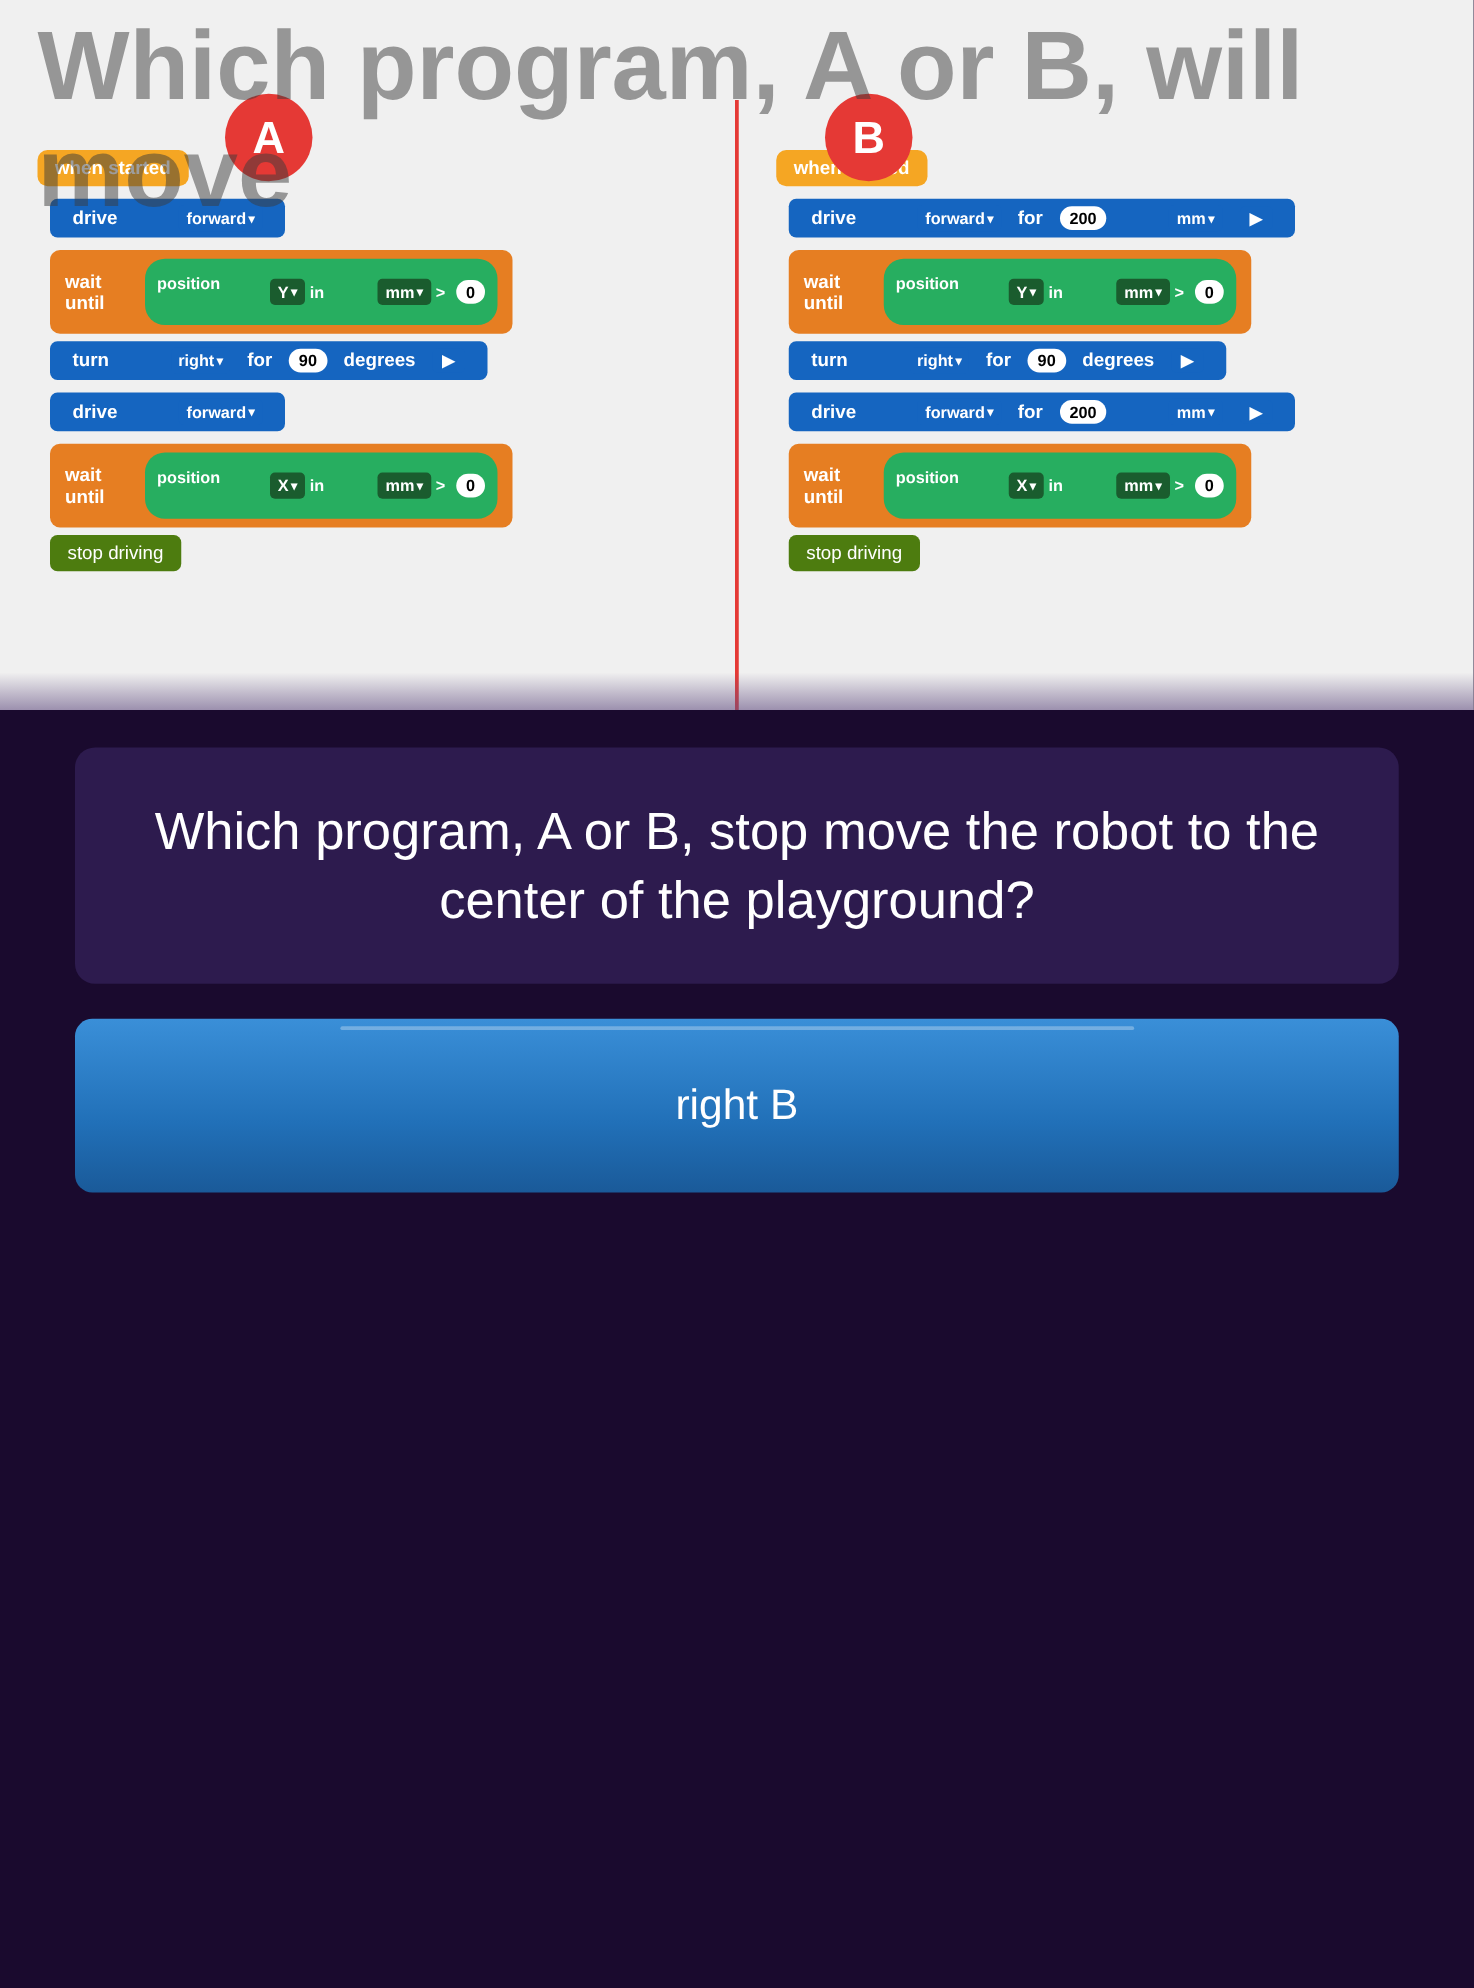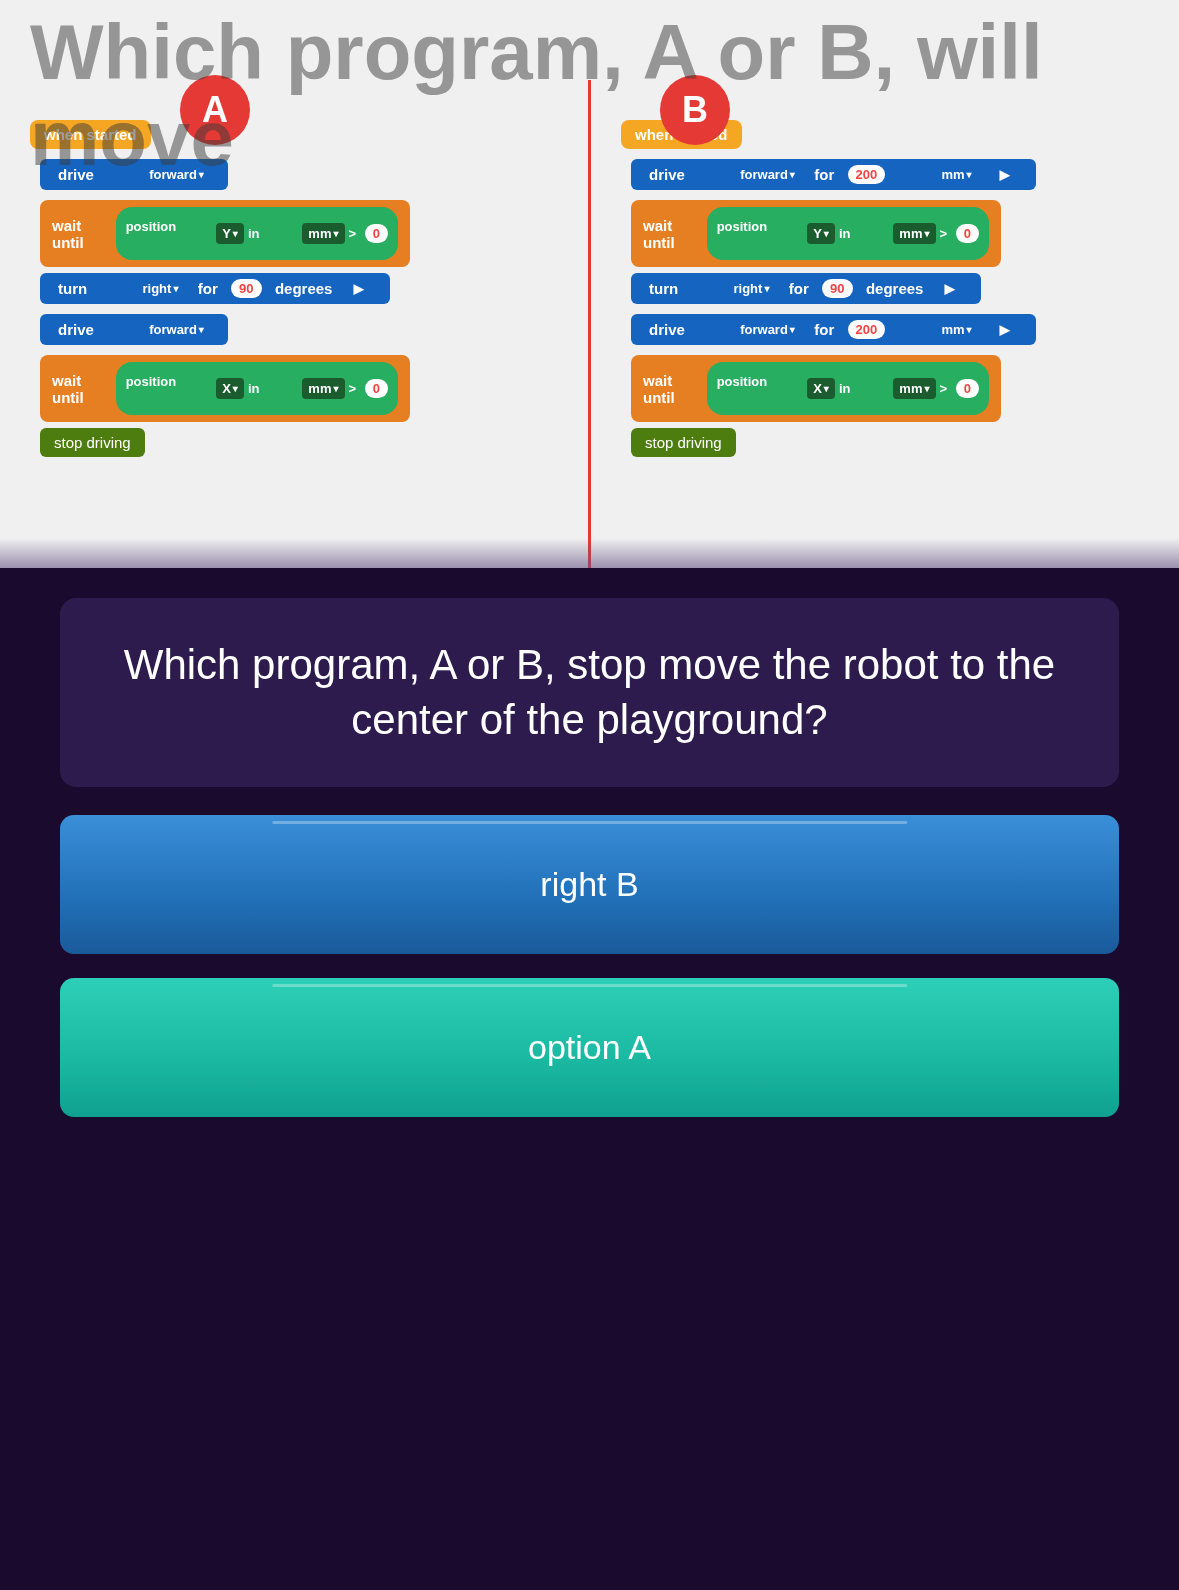--- a/index.html
+++ b/index.html
@@ -123,21 +123,21 @@
       margin-left: 36px;
     }
 
     .mini-dropdown::after {
       content: '▾';
       font-size: 10px;
     }
 
     .mini-value {
       background: white;
-      color: #ef4444;
+      color: #000000;
       border-radius: 12px;
       padding: 2px 8px;
       font-size: 13px;
       font-weight: 700;
     }
 
     .arrow-btn {
       background: #1565c0;
       color: white;
       border-radius: 4px;
@@ -394,16 +394,13 @@
 
 <div class="bottom-section">
   <div class="question-box">
     <p class="question-text">Which program, A or B, stop move the robot to the center of the playground?</p>
   </div>
 
   <button class="option-button option-b">
     <span>right B</span>
   </button>
 
-  <button class="option-button option-a">
-    <span>option A</span>
-  </button>
 </div>
 
 </body></html>

